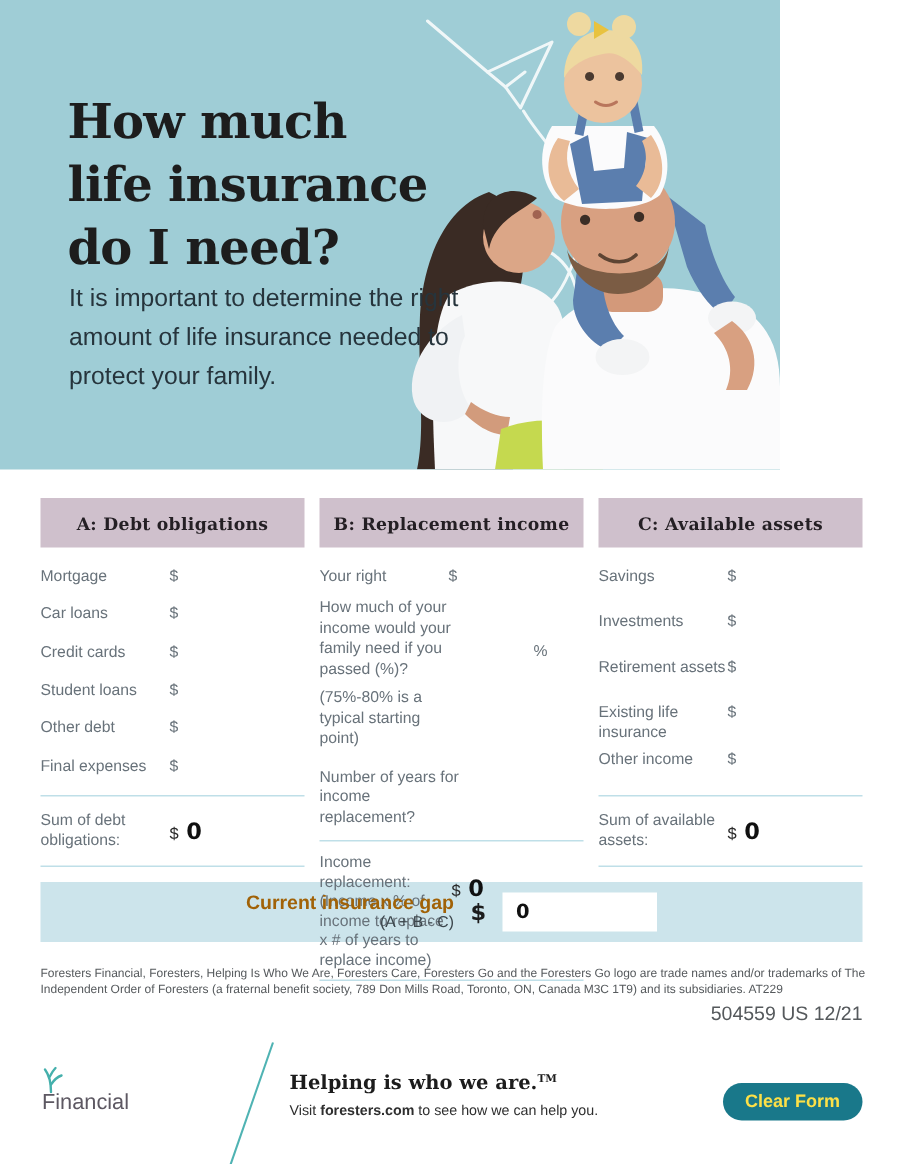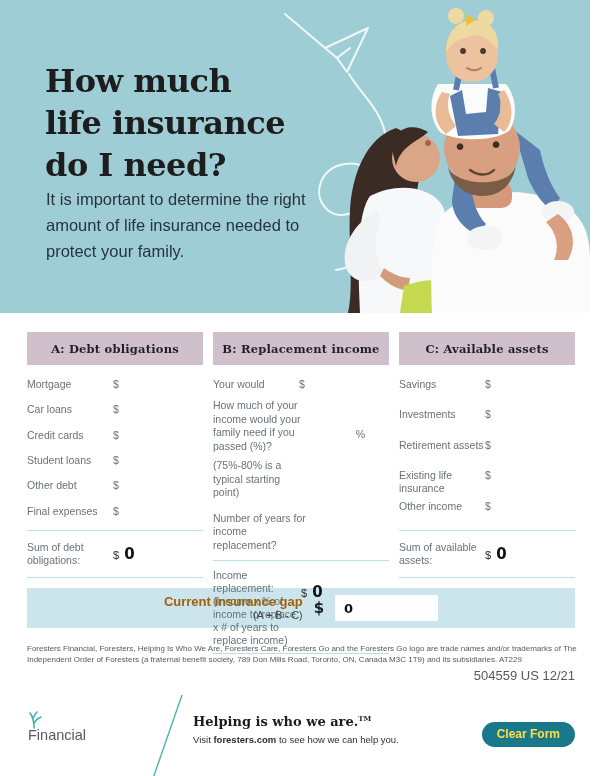--- a/index.html
+++ b/index.html
@@ -1,21 +1,21 @@
 <!DOCTYPE html>
 <html><head>
 <meta charset="utf-8">
 <style>
   * { margin:0; padding:0; box-sizing:border-box; }
   html,body { background:#e9e9e9; }
   body { font-family:"Liberation Sans", sans-serif; }
   .page { width:600px; height:776px; background:#ffffff; position:relative; margin:0 auto; overflow:hidden; }
 
   
-  .hero { position:relative; width:590px; height:313px; background:#9FCDD6; overflow:hidden; }
+  .hero { position:relative; width:520px; height:313px; background:#9FCDD6; overflow:hidden; }
   .hero-doodle { position:absolute; left:0; top:0; }
   .hero-photo { position:absolute; right:0; bottom:0; }
   .hero-title { position:absolute; left:45px; top:60px; font-family:"DejaVu Serif", serif; font-weight:bold;
                 font-size:32px; line-height:42px; letter-spacing:-0.5px; color:#1d1d1d; }
   .hero-sub { position:absolute; left:46px; top:186px; width:290px; font-size:16.5px; line-height:26px; color:#26343c; }
 
   
   .calc { display:flex; gap:10px; padding:19px 25px 0 27px; }
   .col { width:176px; display:flex; flex-direction:column; }
   .col-header { height:33px; background:#CFC0CC; display:flex; align-items:center; justify-content:center;
@@ -197,21 +197,21 @@
           </span>
         </div>
         <div class="divider divider-bottom"></div>
       </div>
     </div>
 
     <div class="col">
       <div class="col-header">B: Replacement income</div>
       <div class="col-body">
         <div class="row row-a">
-          <span class="lbl">Your would</span>
+          <span class="lbl">Your right</span>
           <span class="dollar">$</span>
           <input class="cell-input" type="text" style="">
         </div>
         <div class="b-question-wrap">
           <div class="b-block b-question">How much of your income would your family need if you passed (%)?</div>
           <input class="b-pct-input" type="text" style="">
           <span class="b-pct">%</span>
         </div>
         <div class="b-block b-note">(75%-80% is a typical starting point)</div>
         <div class="b-years-wrap">

